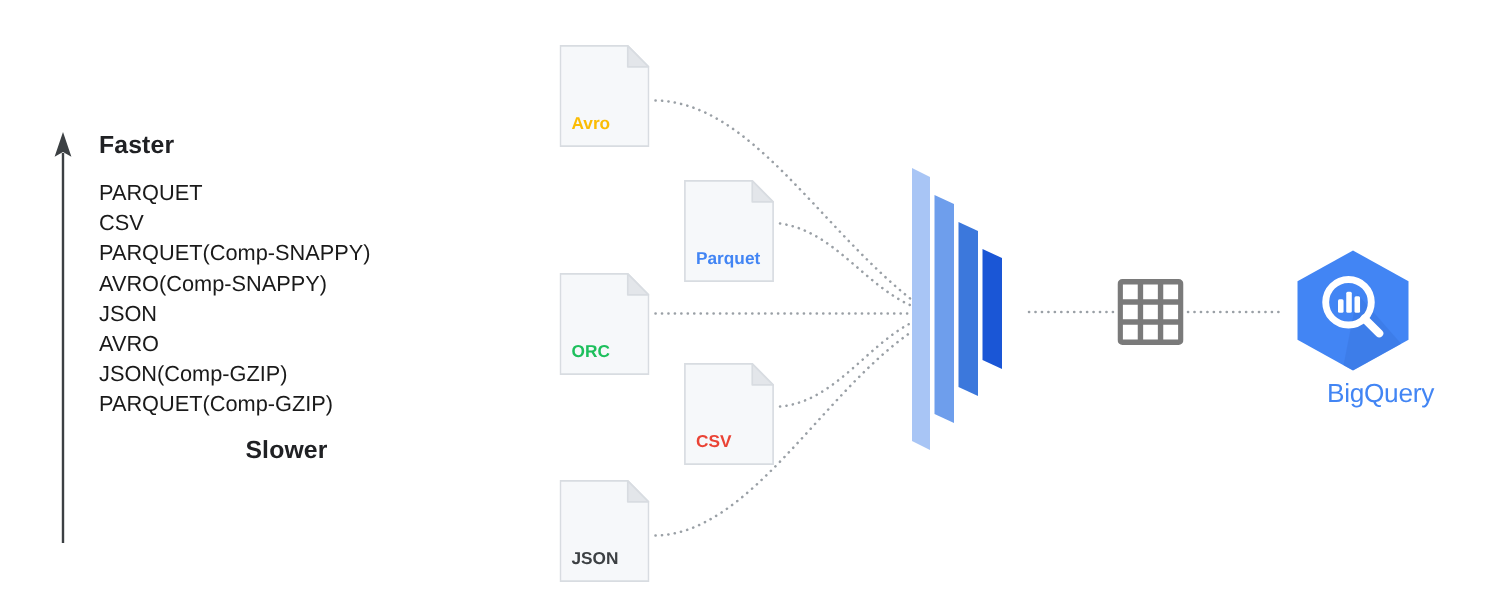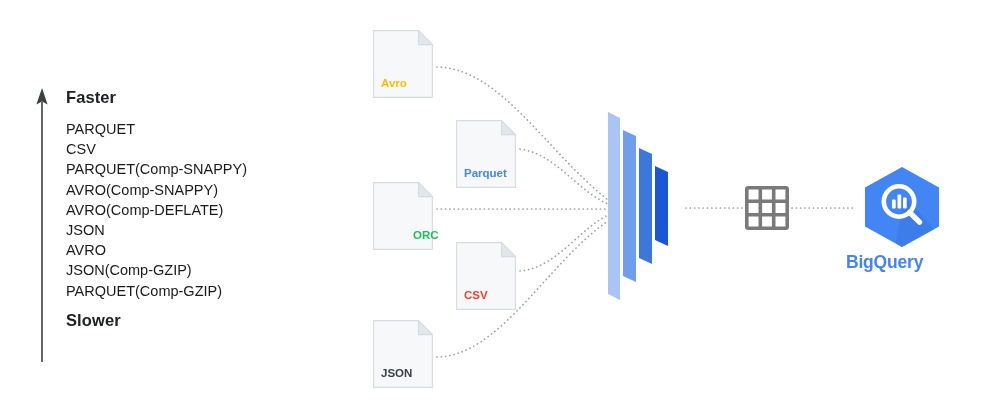--- a/index.html
+++ b/index.html
@@ -43,21 +43,21 @@
   }
   .rank-heading {
     font-size: 16.5px;
     font-weight: bold;
     color: #202124;
     line-height: 26px;
     letter-spacing: 0.1px;
     white-space: nowrap;
   }
   #faster-label { margin-bottom: 9px; }
-  #slower-label { margin-top: 6px; }
+  #slower-label { margin-top: 6px; text-align: center; }
   .rank-item {
     font-size: 14.5px;
     font-weight: normal;
     color: #1a1a1a;
     line-height: 20.2px;
     white-space: nowrap;
   }
 
   
   .file-card {
@@ -124,23 +124,23 @@
     left: 18px;
     top: 0;
     width: 76px;
     height: 82px;
   }
   #bigquery-wordmark {
     position: absolute;
     left: 0;
     top: 86px;
     width: 110px;
-    text-align: left;
+    text-align: right;
     font-size: 17.5px;
-    font-weight: bold;
+    font-weight: normal;
     letter-spacing: -0.2px;
     color: #4285f4;
     white-space: nowrap;
   }
 </style>
 </head>
 <body>
 
 <div id="canvas">
 
@@ -151,21 +151,20 @@
       <polygon points="12,2 6.4,18.5 12,15.4 17.6,18.5" fill="#3c4043"></polygon>
     </svg>
 
     <div id="ranking-text">
       <div class="rank-heading" id="faster-label">Faster</div>
 
       <div class="rank-item">PARQUET</div>
       <div class="rank-item">CSV</div>
       <div class="rank-item">PARQUET(Comp-SNAPPY)</div>
       <div class="rank-item">AVRO(Comp-SNAPPY)</div>
-      <div class="rank-item">AVRO(Comp-DEFLATE)</div>
       <div class="rank-item">JSON</div>
       <div class="rank-item">AVRO</div>
       <div class="rank-item">JSON(Comp-GZIP)</div>
       <div class="rank-item">PARQUET(Comp-GZIP)</div>
 
       <div class="rank-heading" id="slower-label">Slower</div>
     </div>
   </div>
 
   <svg id="connectors" viewBox="0 0 1000 407">
@@ -199,21 +198,21 @@
       <path d="M45.5 0.6 L59.4 14.6 H45.5 Z" fill="#e3e6ea" stroke="#d8dce1" stroke-width="1.1" stroke-linejoin="round"></path>
     </svg>
     <span class="file-label" style="color:#4285f4;">Parquet</span>
   </div>
 
   <div class="file-card" style="left:373px; top:182px;">
     <svg width="60" height="68" viewBox="0 0 60 68">
       <path d="M0.6 0.6 H45.5 L59.4 14.6 V67.4 H0.6 Z" fill="#f6f8fa" stroke="#d8dce1" stroke-width="1.1"></path>
       <path d="M45.5 0.6 L59.4 14.6 H45.5 Z" fill="#e3e6ea" stroke="#d8dce1" stroke-width="1.1" stroke-linejoin="round"></path>
     </svg>
-    <span class="file-label" style="color:#1dbf5c;margin-left:32px;">ORC</span>
+    <span class="file-label" style="color:#1dbf5c;">ORC</span>
   </div>
 
   <div class="file-card" style="left:456px; top:242px;">
     <svg width="60" height="68" viewBox="0 0 60 68">
       <path d="M0.6 0.6 H45.5 L59.4 14.6 V67.4 H0.6 Z" fill="#f6f8fa" stroke="#d8dce1" stroke-width="1.1"></path>
       <path d="M45.5 0.6 L59.4 14.6 H45.5 Z" fill="#e3e6ea" stroke="#d8dce1" stroke-width="1.1" stroke-linejoin="round"></path>
     </svg>
     <span class="file-label" style="color:#ea4335;">CSV</span>
   </div>
 

